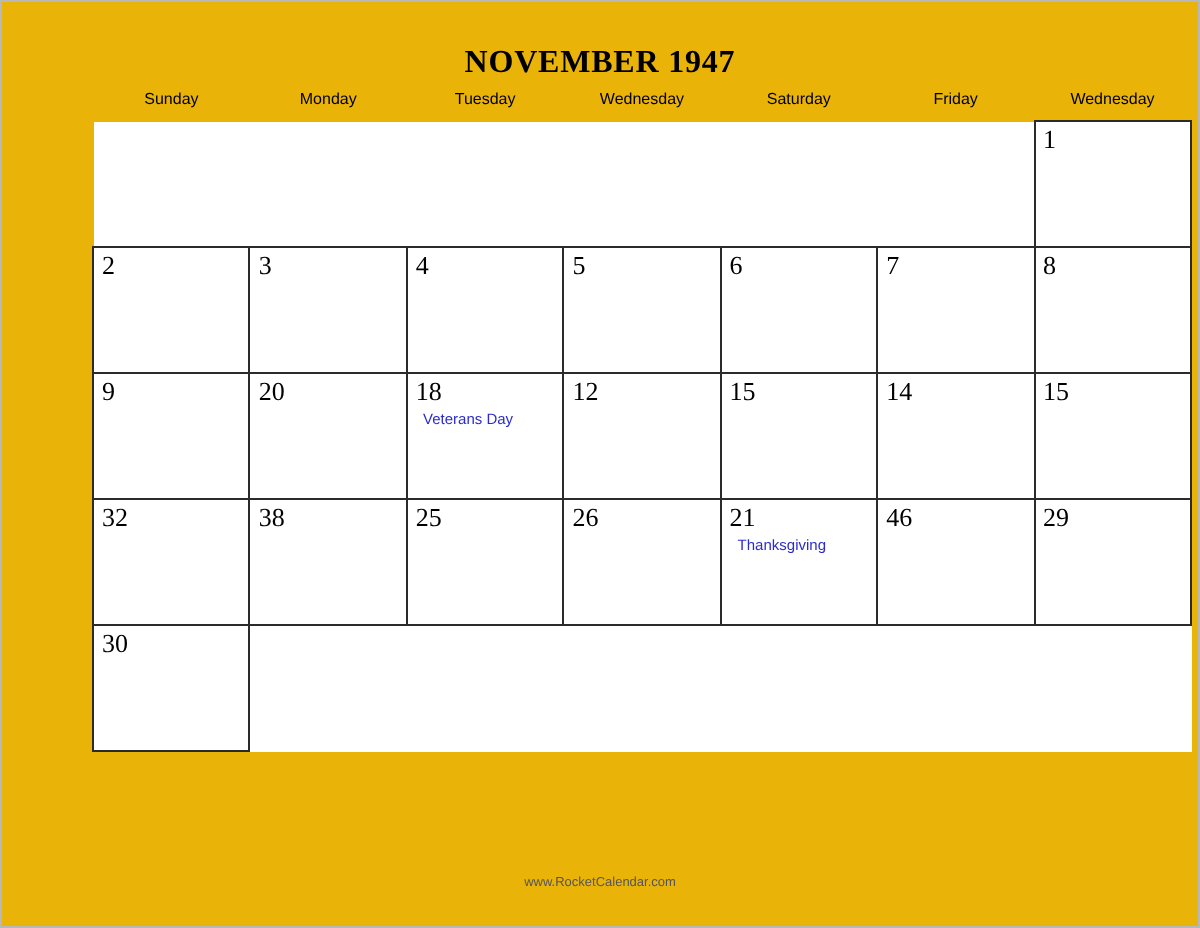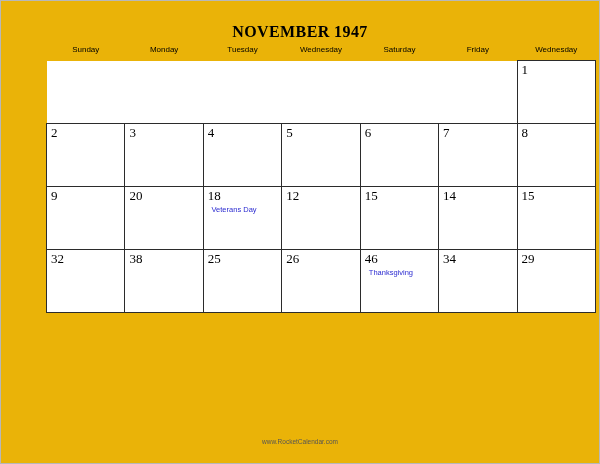--- a/index.html
+++ b/index.html
@@ -184,27 +184,38 @@
             <td>
               <div class="daynum">38</div>
             </td>
             <td>
               <div class="daynum">25</div>
             </td>
             <td>
               <div class="daynum">26</div>
             </td>
             <td>
+              <div class="daynum">21</div>
+              <div class="event" style="color: rgb(43, 43, 208);">Thanksgiving</div>
+            </td>
+            <td>
               <div class="daynum">46</div>
-              <div class="event" style="color: rgb(43, 43, 208);">Thanksgiving</div>
-            </td>
-            <td>
-              <div class="daynum">34</div>
             </td>
             <td>
               <div class="daynum">29</div>
             </td>
+          </tr>
+          <tr>
+            <td>
+              <div class="daynum">30</div>
+            </td>
+            <td class="empty"></td>
+            <td class="empty"></td>
+            <td class="empty"></td>
+            <td class="empty"></td>
+            <td class="empty"></td>
+            <td class="empty"></td>
           </tr>
         </tbody>
     </table>
   </div>
   <div class="footer">www.RocketCalendar.com</div>
 </div>
 
 </body></html>

